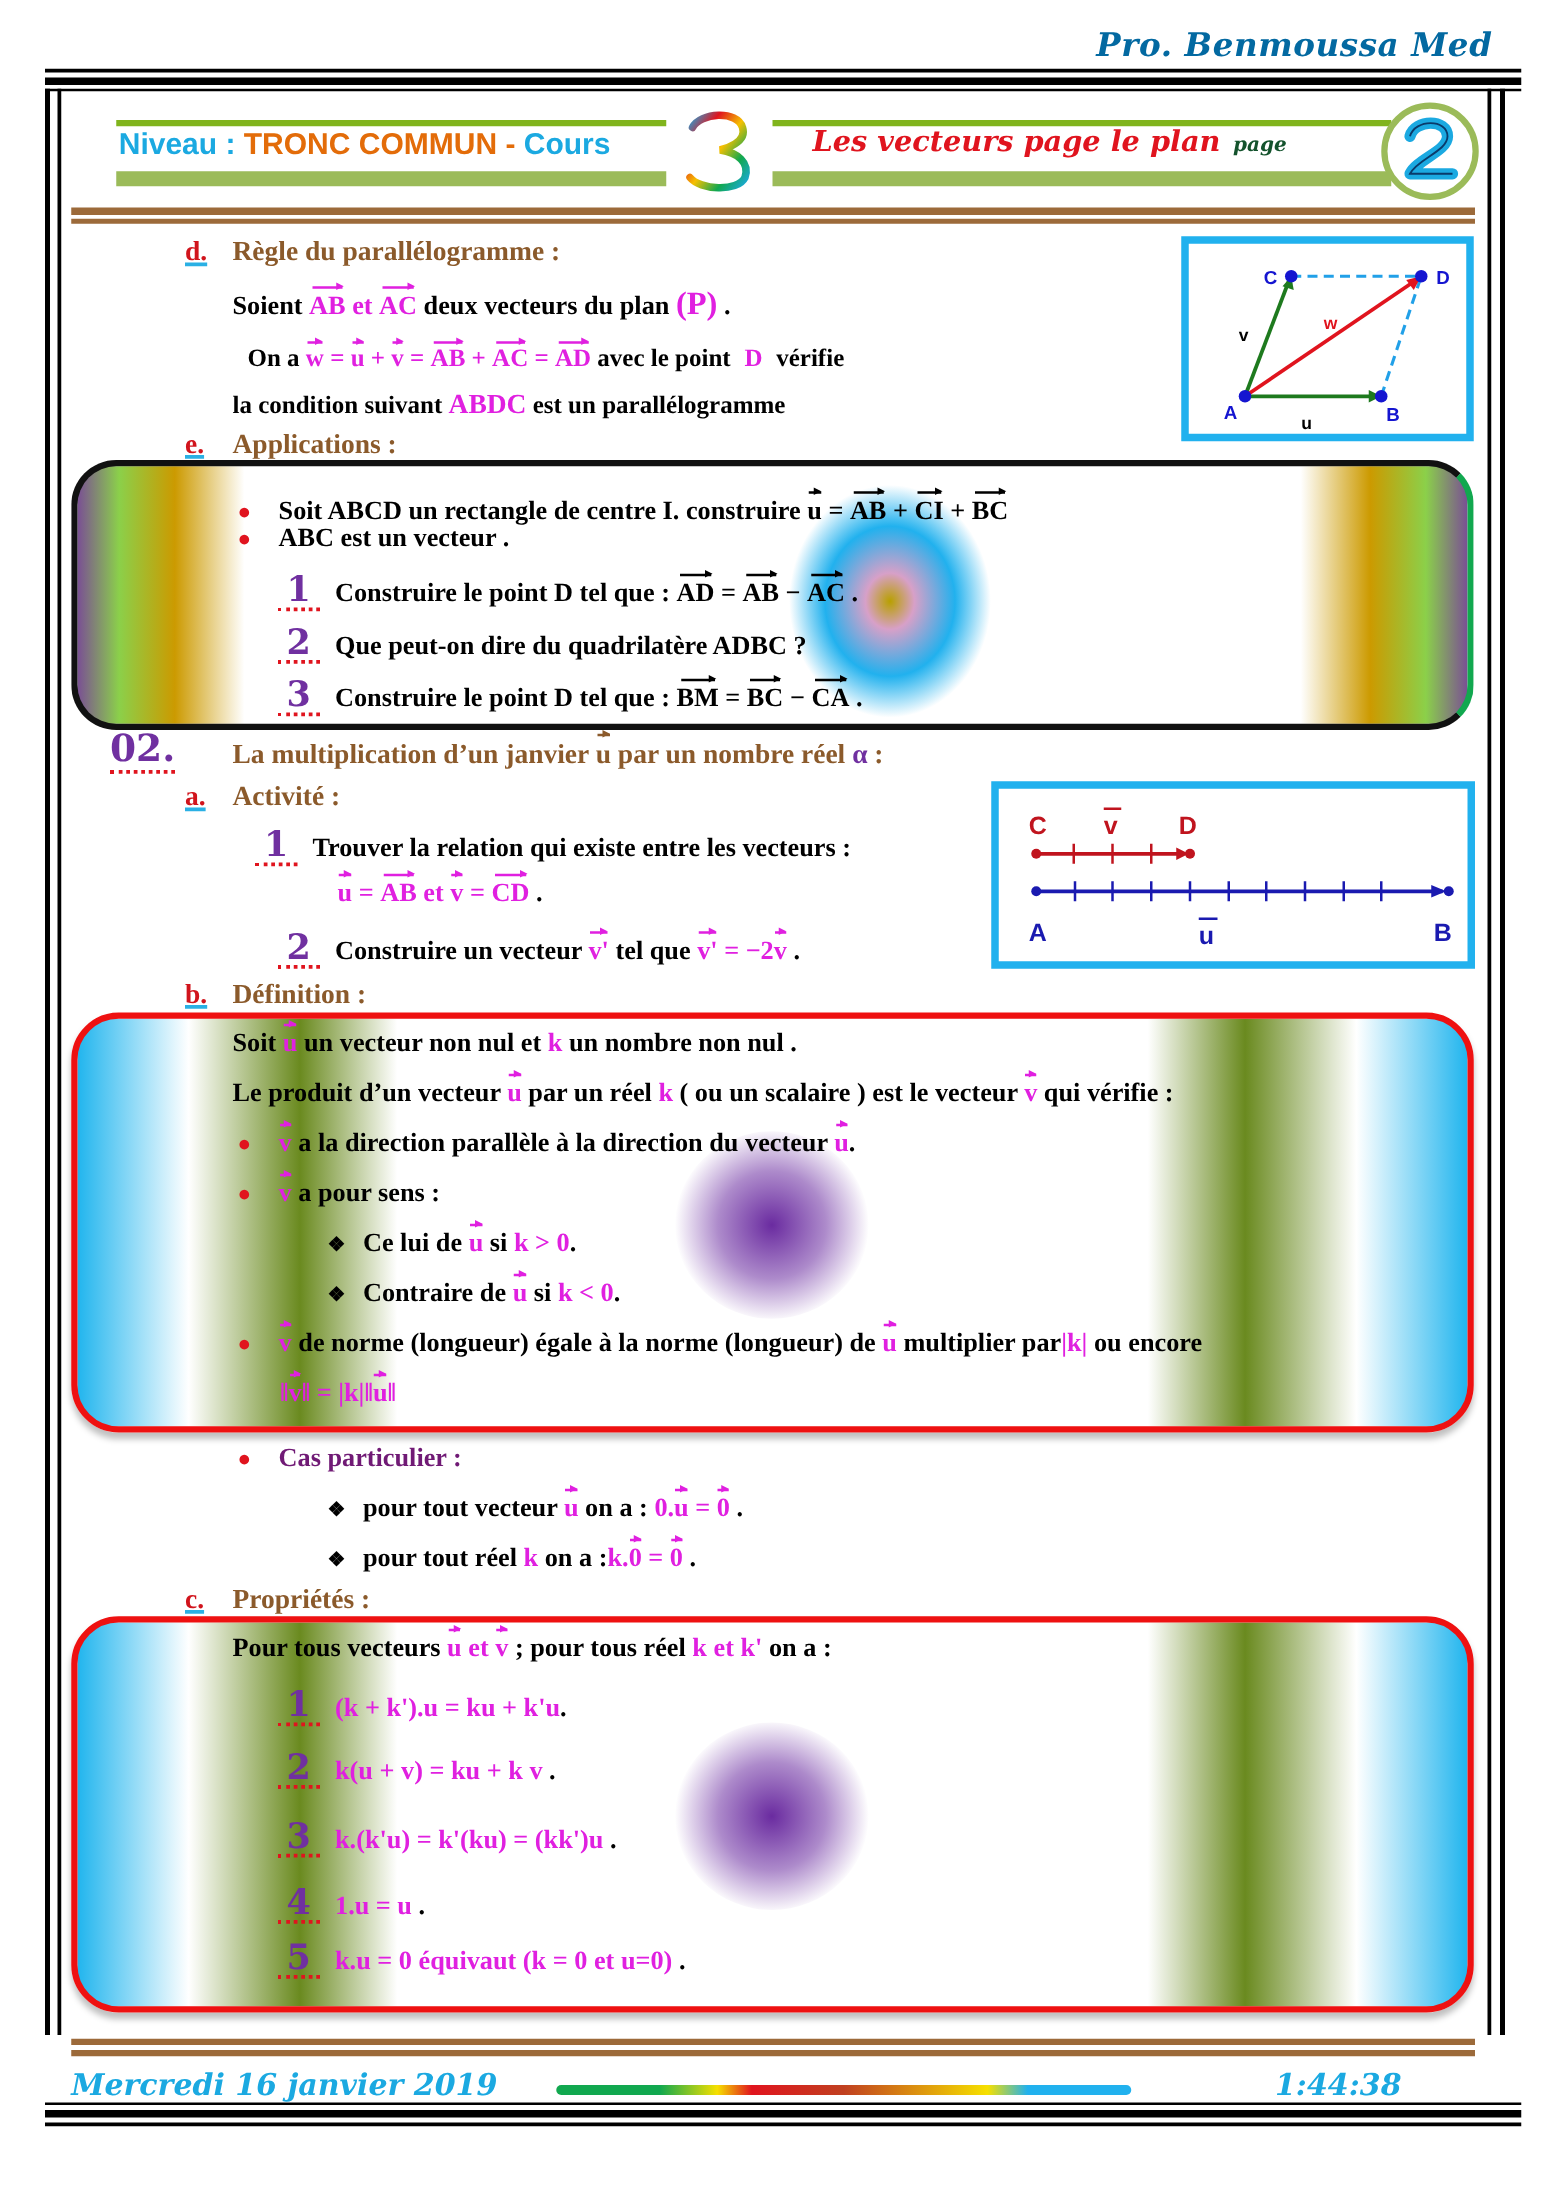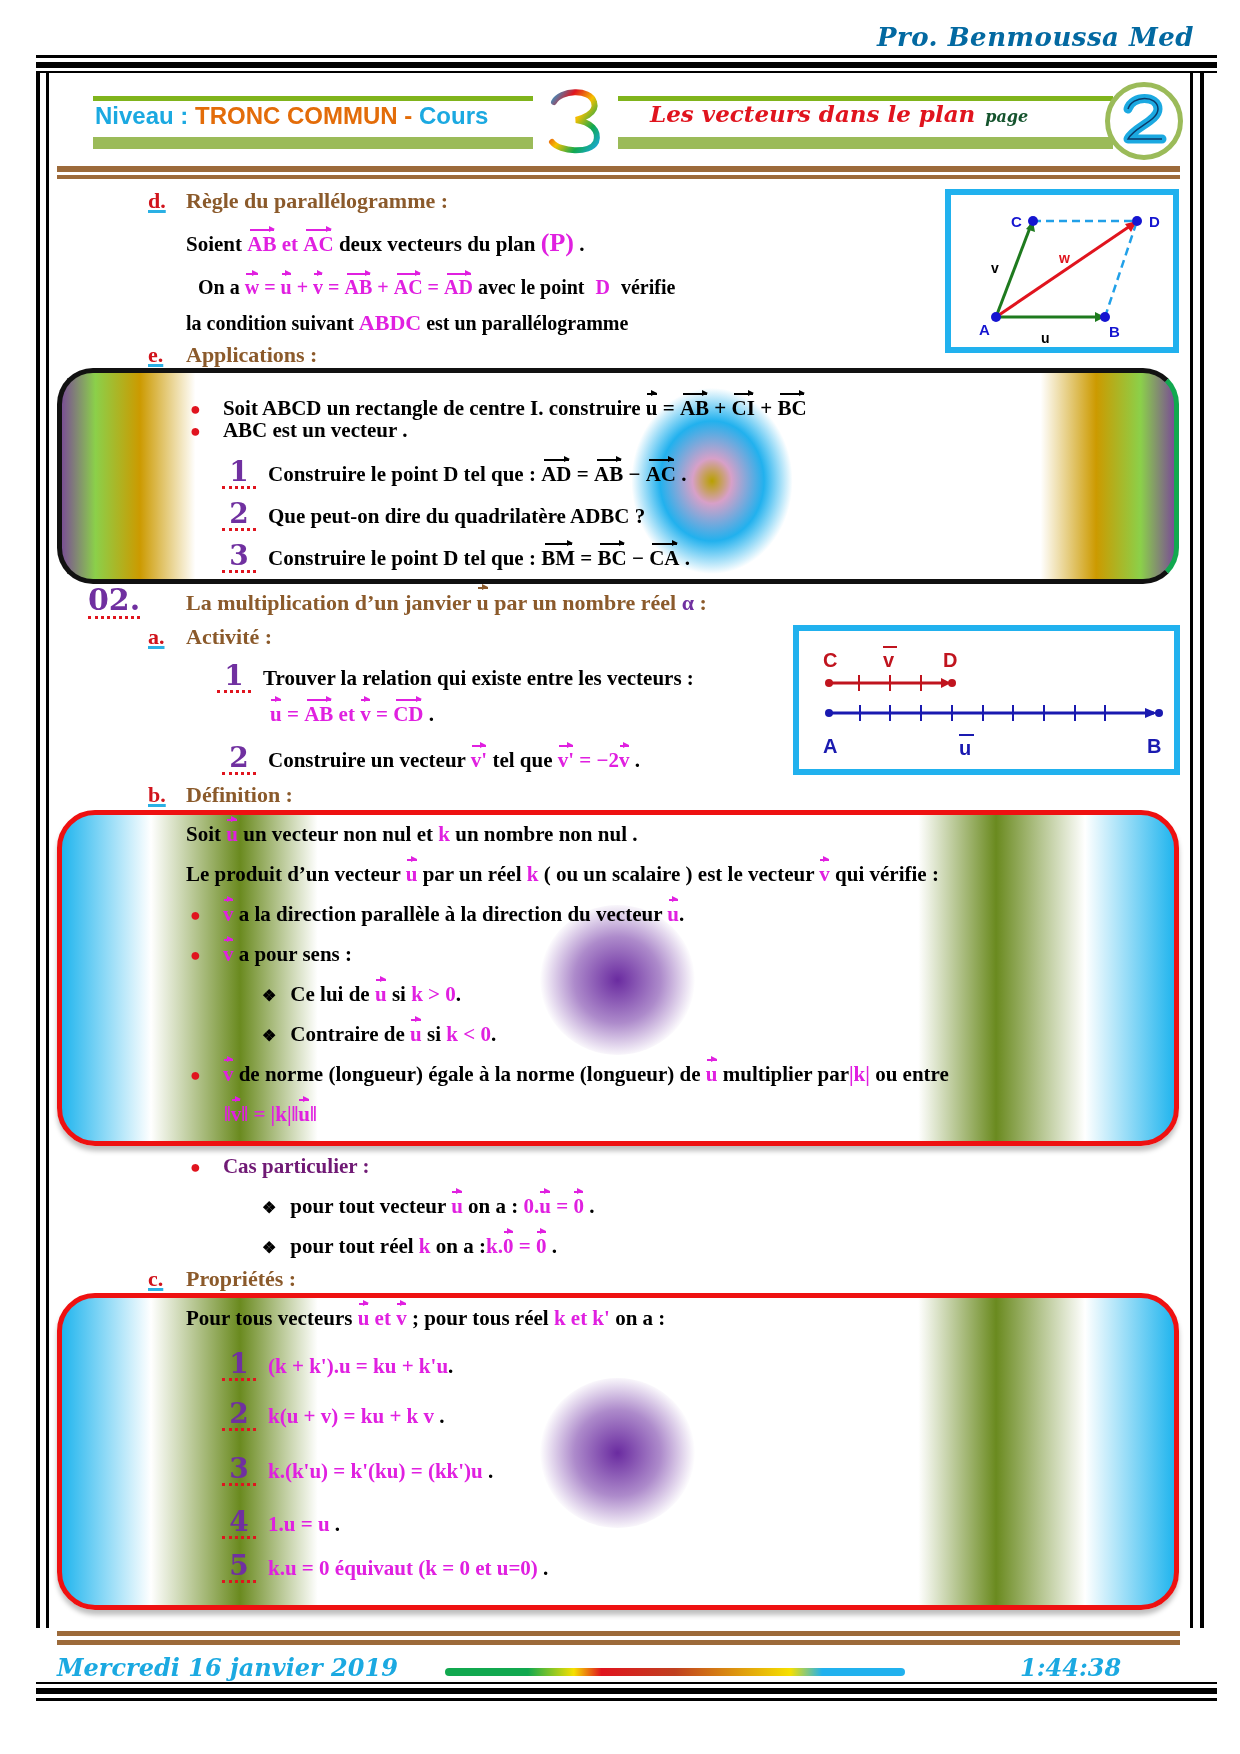--- a/index.html
+++ b/index.html
@@ -95,21 +95,21 @@
         <stop offset="0.25" stop-color="#e0141e"></stop>
       <stop offset="0.5" stop-color="#f6c000"></stop>
         <stop offset="0.75" stop-color="#11a84f"></stop>
         <stop offset="1" stop-color="#1ba9e1"></stop>
     </linearGradient>
   </defs>
   <path d="M14 16 C20 4 50 2 54 16 C58 28 40 33 36 34 C50 36 60 44 56 56 C50 68 20 66 12 56" fill="none" stroke="url(#rb)" stroke-width="6" stroke-linecap="round"></path>
 </svg>
 
 <div class="abs hdr-title">
-  <span>Les vecteurs dans le plan</span><span class="hdr-page">page</span>
+  <span>Les vecteurs page le plan</span><span class="hdr-page">page</span>
 </div>
 
 <div class="abs page-circle">
   <svg width="68" height="68" viewBox="0 0 68 68">
     <path d="M18 22 C22 8 48 8 48 22 C48 34 24 40 18 52 L52 52" fill="none" stroke="#1ba9e1" stroke-width="9" stroke-linecap="round" stroke-linejoin="round"></path>
     <path d="M18 22 C22 8 48 8 48 22 C48 34 24 40 18 52 L52 52" fill="none" stroke="#0a3a6a" stroke-width="1.5"></path>
   </svg>
 </div>
 
 <div class="brown-bar" style="top:166px;height:6px;"></div>
@@ -176,21 +176,21 @@
 </div>
 
 <div class="abs" style="left:88px;top:584px;font-family:'DejaVu Serif',serif;font-weight:bold;font-size:30px;color:#7030a0;border-bottom:3px dotted #e0141e;line-height:32px;">02.</div>
 <div class="sec-title" style="left:186px;top:590px;">
   <span>La multiplication d’un janvier </span><span class="vec">u</span><span> par un nombre réel </span><span style="color:#7030a0">α</span><span> :</span>
 </div>
 
 <div class="sec-letter" style="left:148px;top:624px;">a.</div>
 <div class="sec-title" style="left:186px;top:624px;">Activité :</div>
 
-<div class="line" style="left:217px;top:662px;">
+<div class="line" style="left:204px;top:662px;">
   <span class="num">1</span><span>Trouver la relation qui existe entre les vecteurs :</span>
 </div>
 <div class="line m" style="left:270px;top:702px;">
   <span class="vec">u</span><span> = </span><span class="vec">AB</span><span> et </span><span class="vec">v</span><span> = </span><span class="vec">CD</span><span style="color:#000"> .</span>
 </div>
 <div class="line" style="left:222px;top:744px;">
   <span class="num">2</span><span>Construire un vecteur </span><span class="m vec">v'</span><span> tel que </span><span class="m vec">v'</span><span class="m"> = −2</span><span class="m vec">v</span><span> .</span>
 </div>
 
 <div class="abs diag2">
@@ -248,21 +248,21 @@
 <div class="line" style="left:190px;top:942px;">
   <span class="bullet">●</span><span class="m vec">v</span><span> a pour sens :</span>
 </div>
 <div class="line" style="left:262px;top:982px;">
   <span class="diamond">❖</span><span>Ce lui de </span><span class="m vec">u</span><span> si </span><span class="m">k &gt; 0</span><span>.</span>
 </div>
 <div class="line" style="left:262px;top:1022px;">
   <span class="diamond">❖</span><span>Contraire de </span><span class="m vec">u</span><span> si </span><span class="m">k &lt; 0</span><span>.</span>
 </div>
 <div class="line" style="left:190px;top:1062px;">
-  <span class="bullet">●</span><span class="m vec">v</span><span> de norme (longueur) égale à la norme (longueur) de </span><span class="m vec">u</span><span> multiplier par</span><span class="m">|k|</span><span> ou entre</span>
+  <span class="bullet">●</span><span class="m vec">v</span><span> de norme (longueur) égale à la norme (longueur) de </span><span class="m vec">u</span><span> multiplier par</span><span class="m">|k|</span><span> ou encore</span>
 </div>
 <div class="line m" style="left:224px;top:1102px;">
   <span>‖</span><span class="vec">v</span><span>‖</span><span> = |k|‖</span><span class="vec">u</span><span>‖</span>
 </div>
 
 <div class="line" style="left:190px;top:1154px;">
   <span class="bullet">●</span><span style="color:#701a75">Cas particulier :</span>
 </div>
 <div class="line" style="left:262px;top:1194px;">
   <span class="diamond">❖</span><span>pour tout vecteur </span><span class="m vec">u</span><span> on a :  </span><span class="m">0.</span><span class="m vec">u</span><span class="m"> = </span><span class="m vec">0</span><span> .</span>

